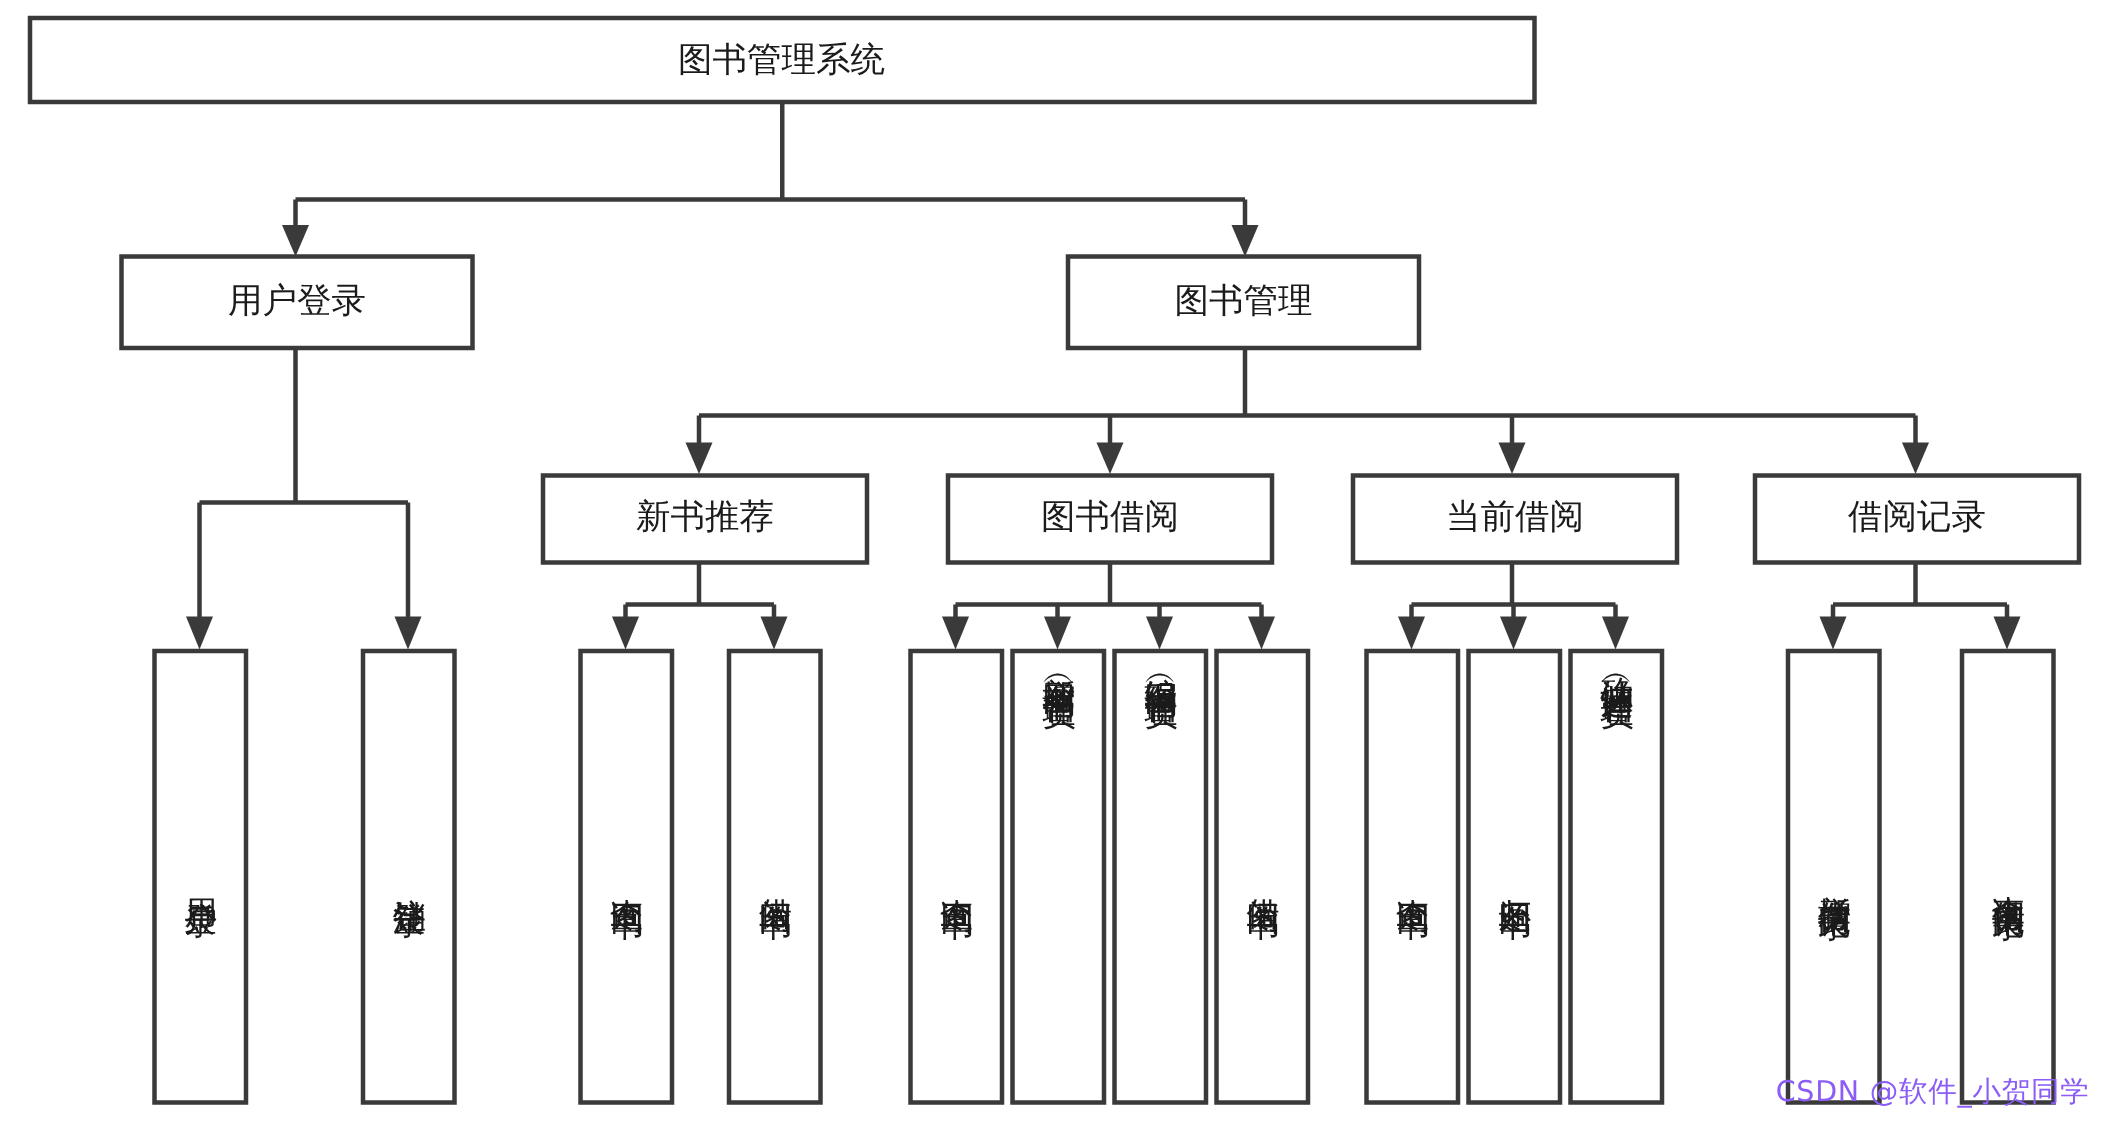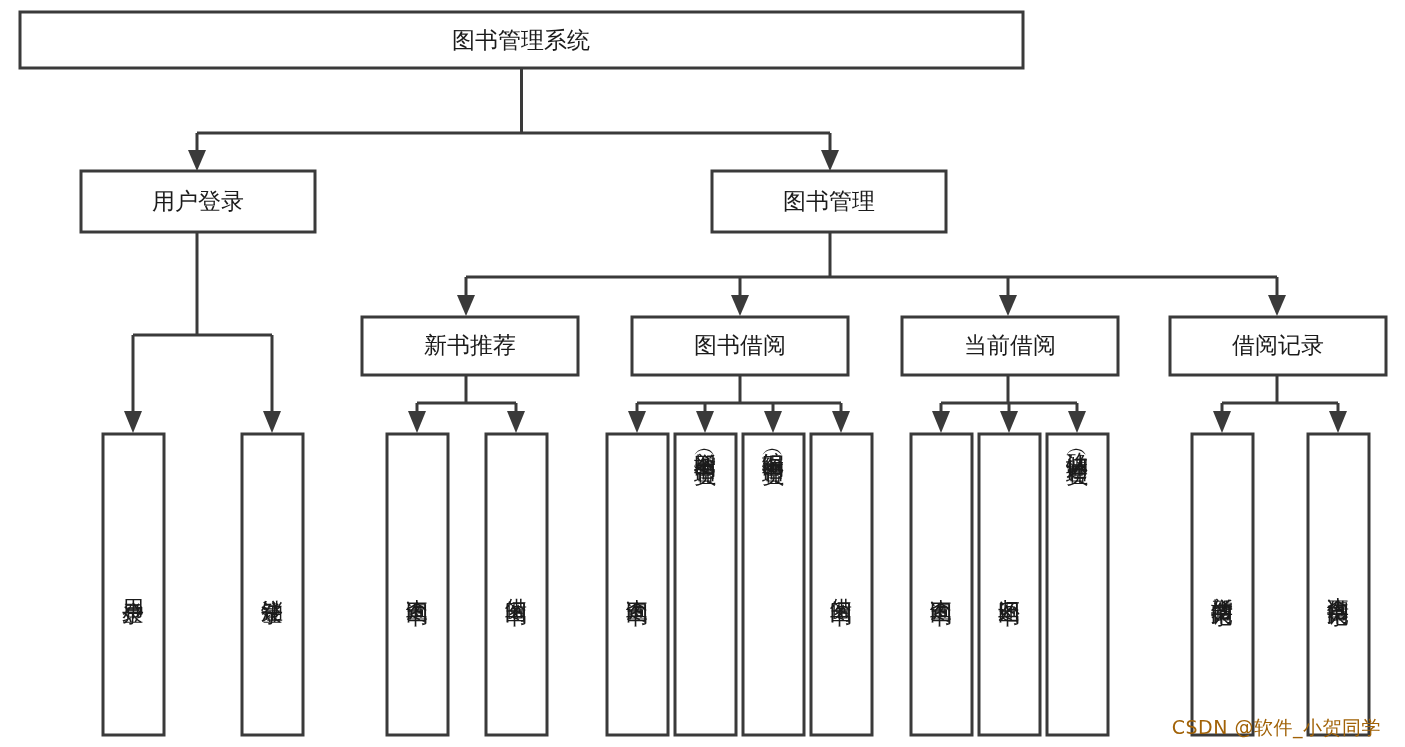--- a/index.html
+++ b/index.html
@@ -62,25 +62,25 @@
     text-orientation: upright;
     font-family: "DejaVu Sans", "Liberation Sans", sans-serif;
     font-size: 22px;
     line-height: 1.05;
     color: #1b1b1b;
     letter-spacing: 2px;
     white-space: nowrap;
   }
   .watermark {
     position: absolute;
-    right: 24px;
+    right: 12px;
     bottom: 6px;
     font-family: "DejaVu Sans", "Liberation Sans", sans-serif;
     font-size: 19px;
-    color: #a16207;
+    color: #8b5cf6;
     white-space: nowrap;
     letter-spacing: 0.5px;
   }
 </style>
 </head>
 <body>
 
 <div id="diagram-root">
 
   <svg class="canvas" viewBox="0 0 1405 747">

